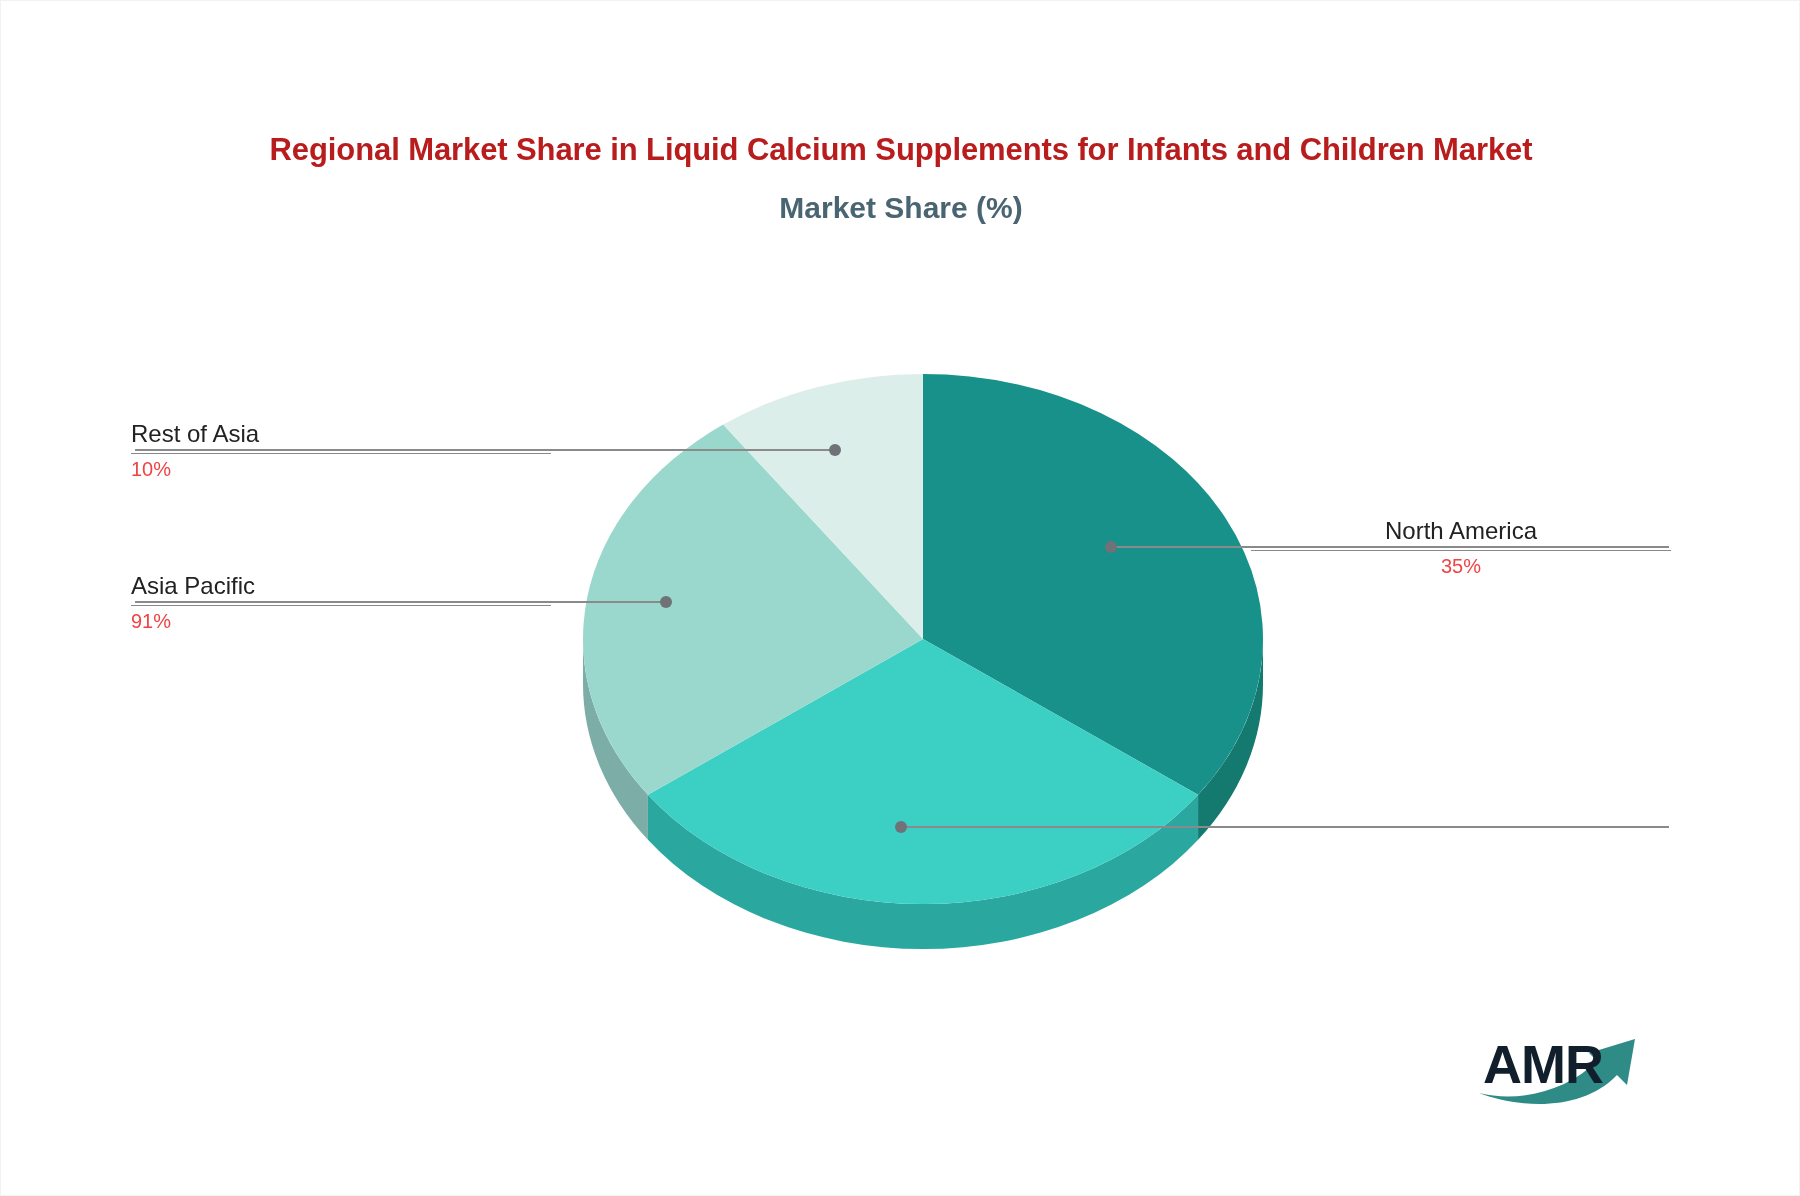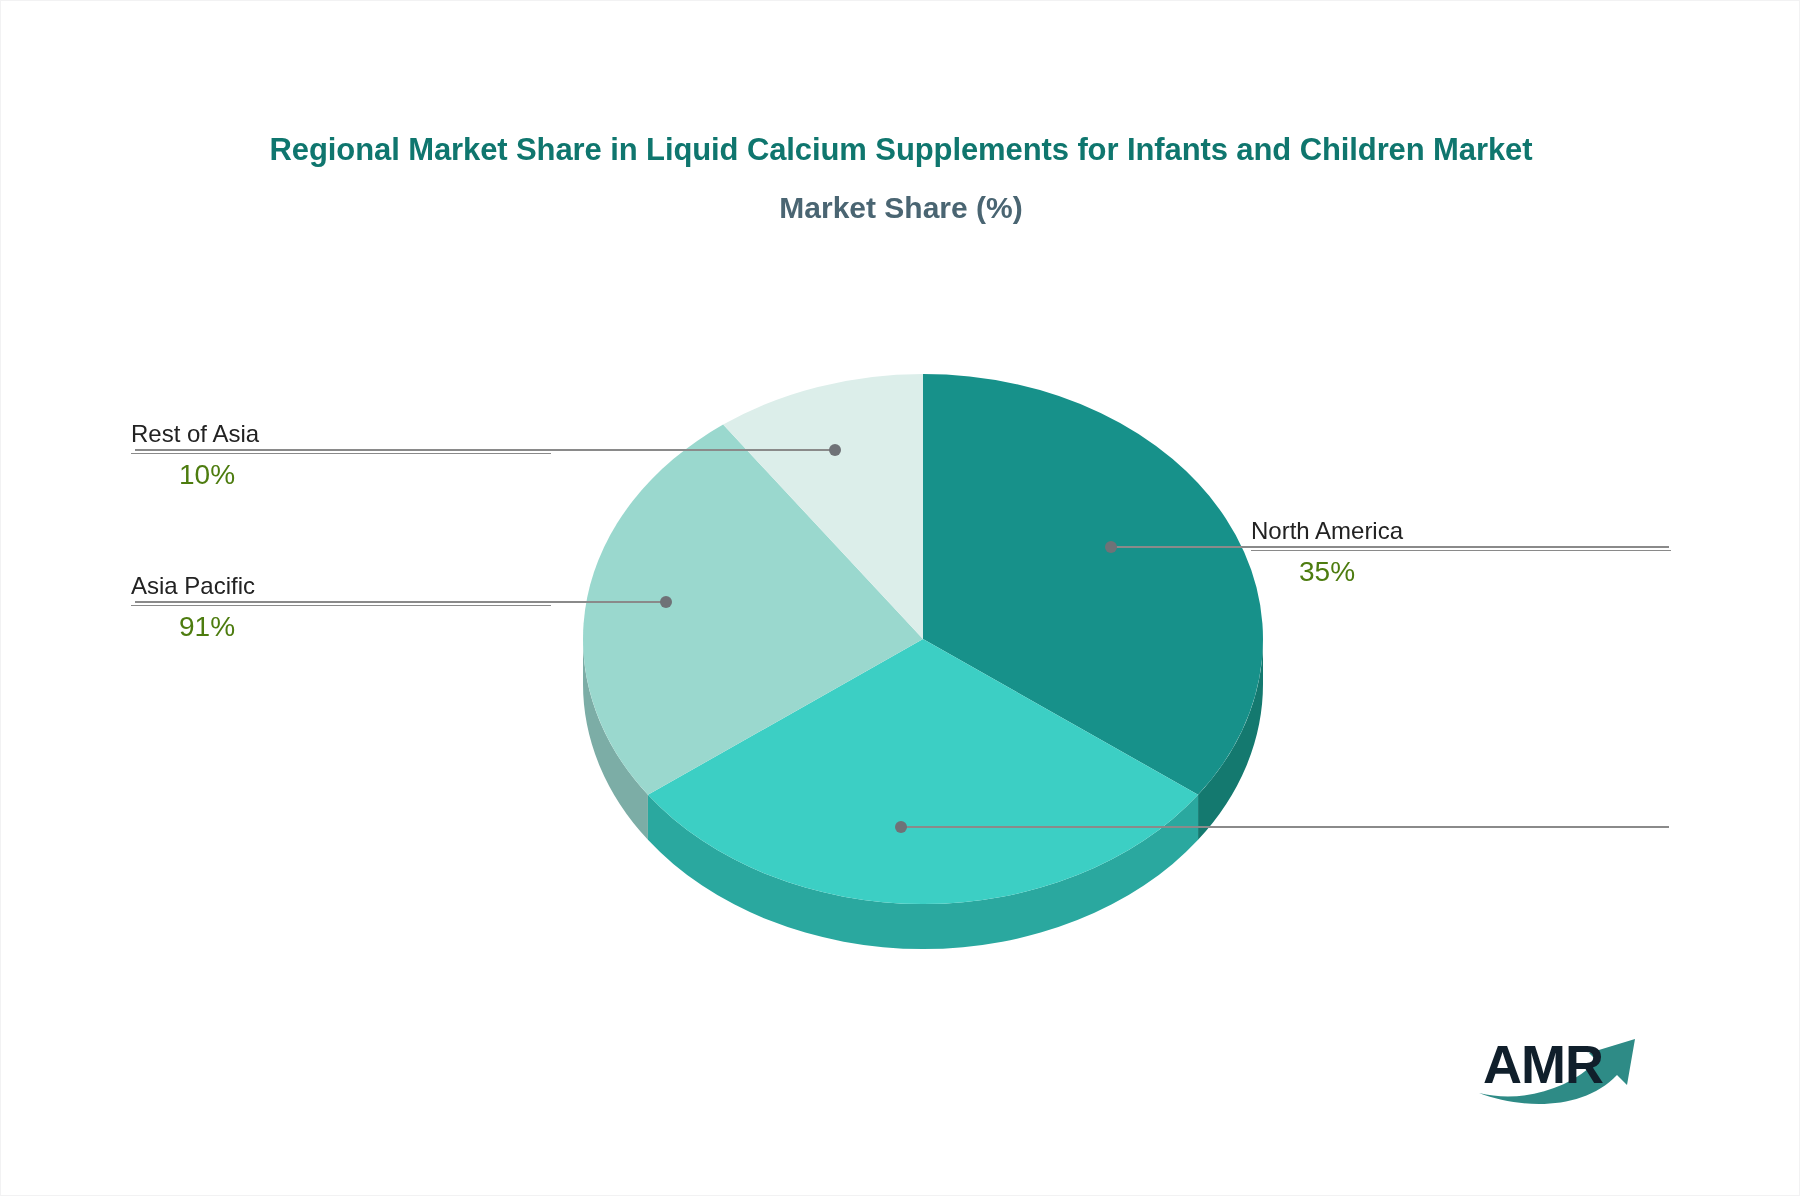--- a/index.html
+++ b/index.html
@@ -25,21 +25,21 @@
 
   
   #chart-title {
     position: absolute;
     left: 0;
     top: 132px;
     width: 1800px;
     text-align: center;
     font-size: 31px;
     font-weight: bold;
-    color: #0f766e;
+    color: #b91c1c;
     letter-spacing: -0.1px;
     line-height: 1.1;
   }
   #chart-subtitle {
     position: absolute;
     left: 0;
     top: 190px;
     width: 1800px;
     text-align: center;
     font-size: 30px;
@@ -68,27 +68,26 @@
     line-height: 1.25;
     white-space: nowrap;
   }
   .callout .cal-rule {
     height: 1px;
     background: #8a8a8a;
     margin: 4px 0 3px 0;
     width: 100%;
   }
   .callout .cal-value {
-    font-size: 28px;
-    color: #4d7c0f;
+    font-size: 20px;
+    color: #ef4444;
     line-height: 1.25;
-    margin-left: 48px;
   }
   .callout.left  { text-align: left; }
-  .callout.right { text-align: left; }
+  .callout.right { text-align: center; }
 
   #callout-rest-of-world { left: 130px;  top: 418px; }
   #callout-asia-pacific  { left: 130px;  top: 570px; }
   #callout-north-america { left: 1250px; top: 515px; }
   #callout-europe        { left: 1250px; top: 795px; }
 
   
   #amr-logo {
     position: absolute;
     left: 1470px;

